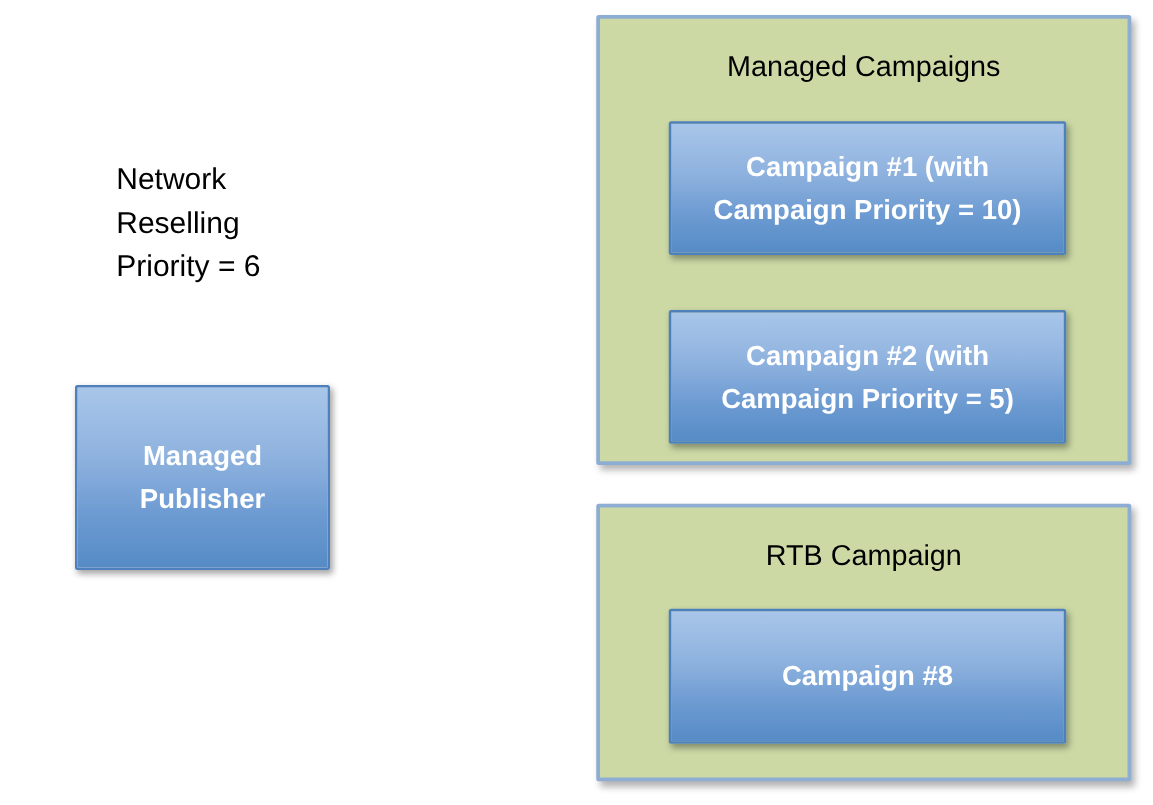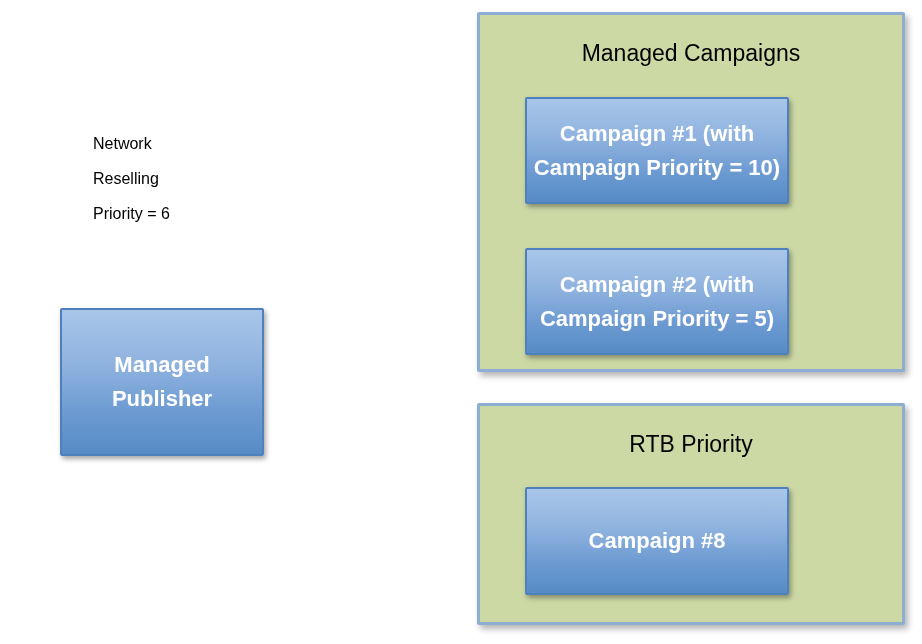--- a/index.html
+++ b/index.html
@@ -10,21 +10,21 @@
     height: 644px;
     background: #ffffff;
     font-family: "Liberation Sans", sans-serif;
     overflow: hidden;
   }
 
   
   .note {
     position: absolute;
     color: #000000;
-    font-size: 16px;
+    font-size: 24px;
     line-height: 35px;
     white-space: pre-line;
   }
   #note-priority { left: 93px; top: 126px; }
   #note-assume  { left: 28px;  top: 461px; }
 
   
   .bluebox {
     position: absolute;
     background: linear-gradient(180deg, #a9c6e9 0%, #8db1de 40%, #6d9bd2 70%, #568bc5 100%);
@@ -58,21 +58,21 @@
     position: absolute;
     left: 0;
     top: 24px;
     width: 100%;
     text-align: center;
     color: #000000;
     font-size: 23px;
     line-height: 28px;
   }
 
-  .campaign { left: 45px; width: 264px; height: 107px; }
+  .campaign { left: 55px; width: 318px; height: 107px; }
   #campaign-1 { top: 82px;  }
   #campaign-2 { top: 219px; margin-top: 14px; }
   #campaign-3 { top: 81px; height: 108px; }
 </style>
 </head>
 <body>
 
 <div id="canvas">
 
   <div class="note" id="note-priority">Network
@@ -85,17 +85,17 @@
 
   <div class="group" id="group-managed">
     <div class="group-title">Managed Campaigns</div>
     <div class="bluebox campaign" id="campaign-1">Campaign #1 (with
 Campaign Priority = 10)</div>
     <div class="bluebox campaign" id="campaign-2">Campaign #2 (with
 Campaign Priority = 5)</div>
   </div>
 
   <div class="group" id="group-rtb">
-    <div class="group-title">RTB Priority</div>
+    <div class="group-title">RTB Campaign</div>
     <div class="bluebox campaign" id="campaign-3">Campaign #8</div>
   </div>
 
 </div>
 
 </body></html>

